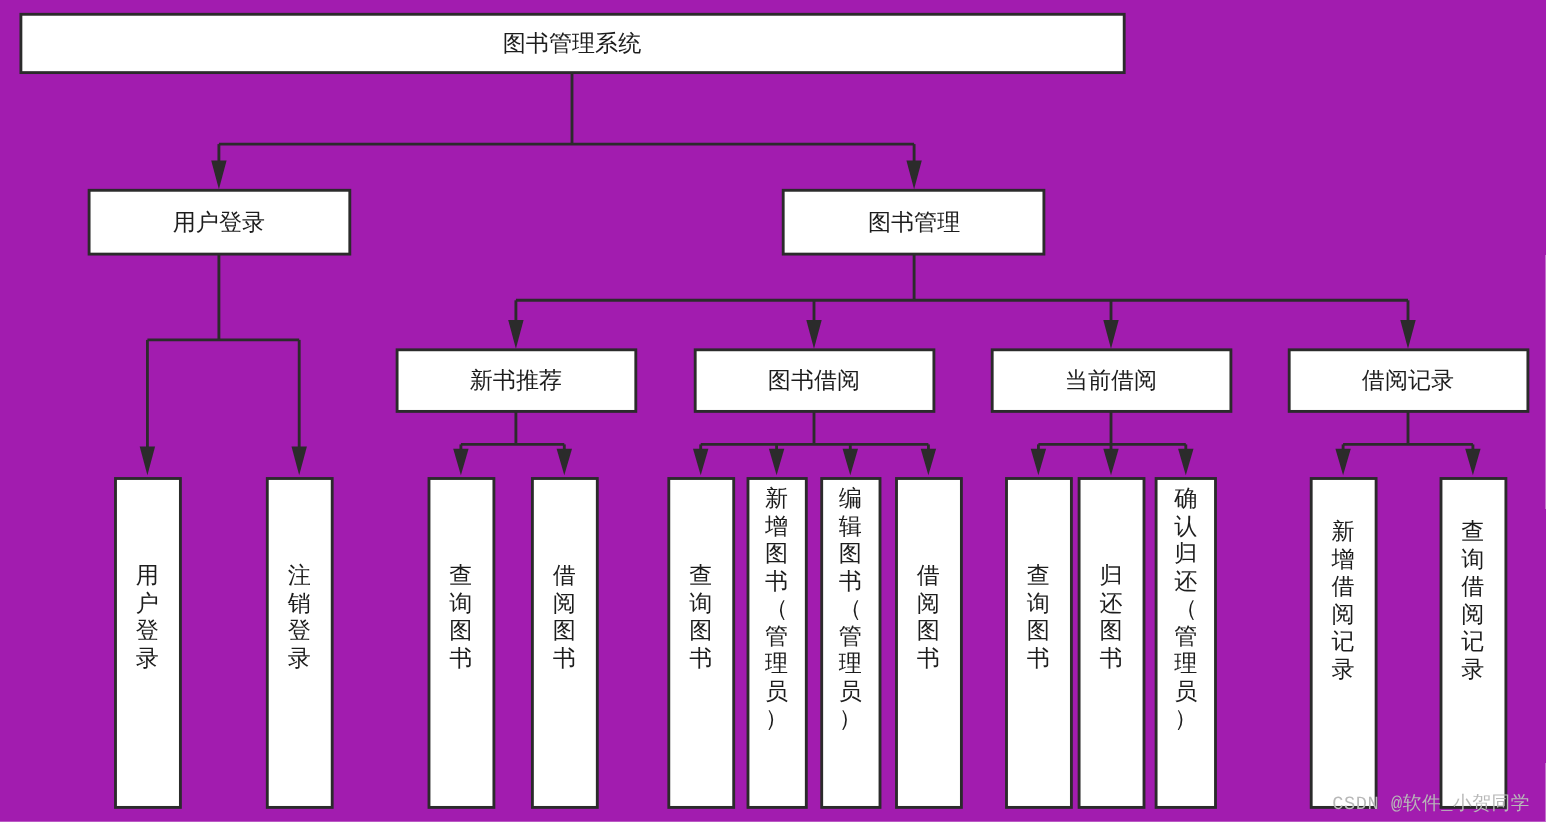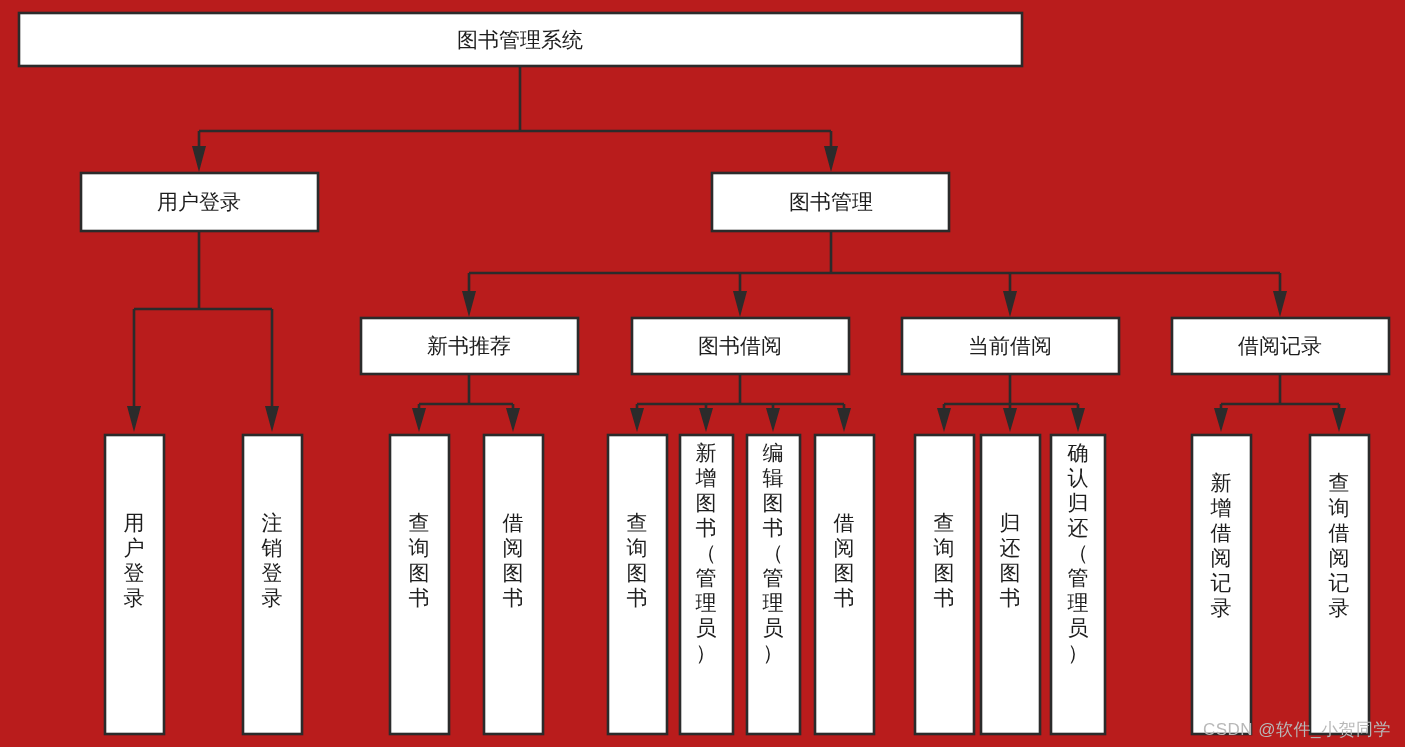--- a/index.html
+++ b/index.html
@@ -10,21 +10,21 @@
   body {
     width: 1405px;
     height: 747px;
     font-family: "DejaVu Sans", "Liberation Sans", sans-serif;
     overflow: hidden;
   }
   #diagram-root {
     position: relative;
     width: 1405px;
     height: 747px;
-    background: #b91c1c;
+    background: #a21caf;
   }
   svg.diagram-canvas {
     position: absolute;
     left: 0;
     top: 0;
     width: 1405px;
     height: 747px;
     display: block;
   }
   .node-box {
@@ -52,21 +52,21 @@
   .node-label-vertical {
     fill: #1d1d1d;
     font-family: "DejaVu Sans", "Liberation Sans", sans-serif;
     font-size: 21px;
     text-anchor: middle;
   }
   .watermark-text {
     position: absolute;
     right: 14px;
     bottom: 6px;
-    font-family: Liberation Sans, sans-serif;
+    font-family: Liberation Mono, monospace;
     font-size: 17px;
     color: #b8b8b8;
     white-space: nowrap;
     letter-spacing: 0.5px;
     user-select: none;
   }
 </style>
 </head>
 <body>
 

